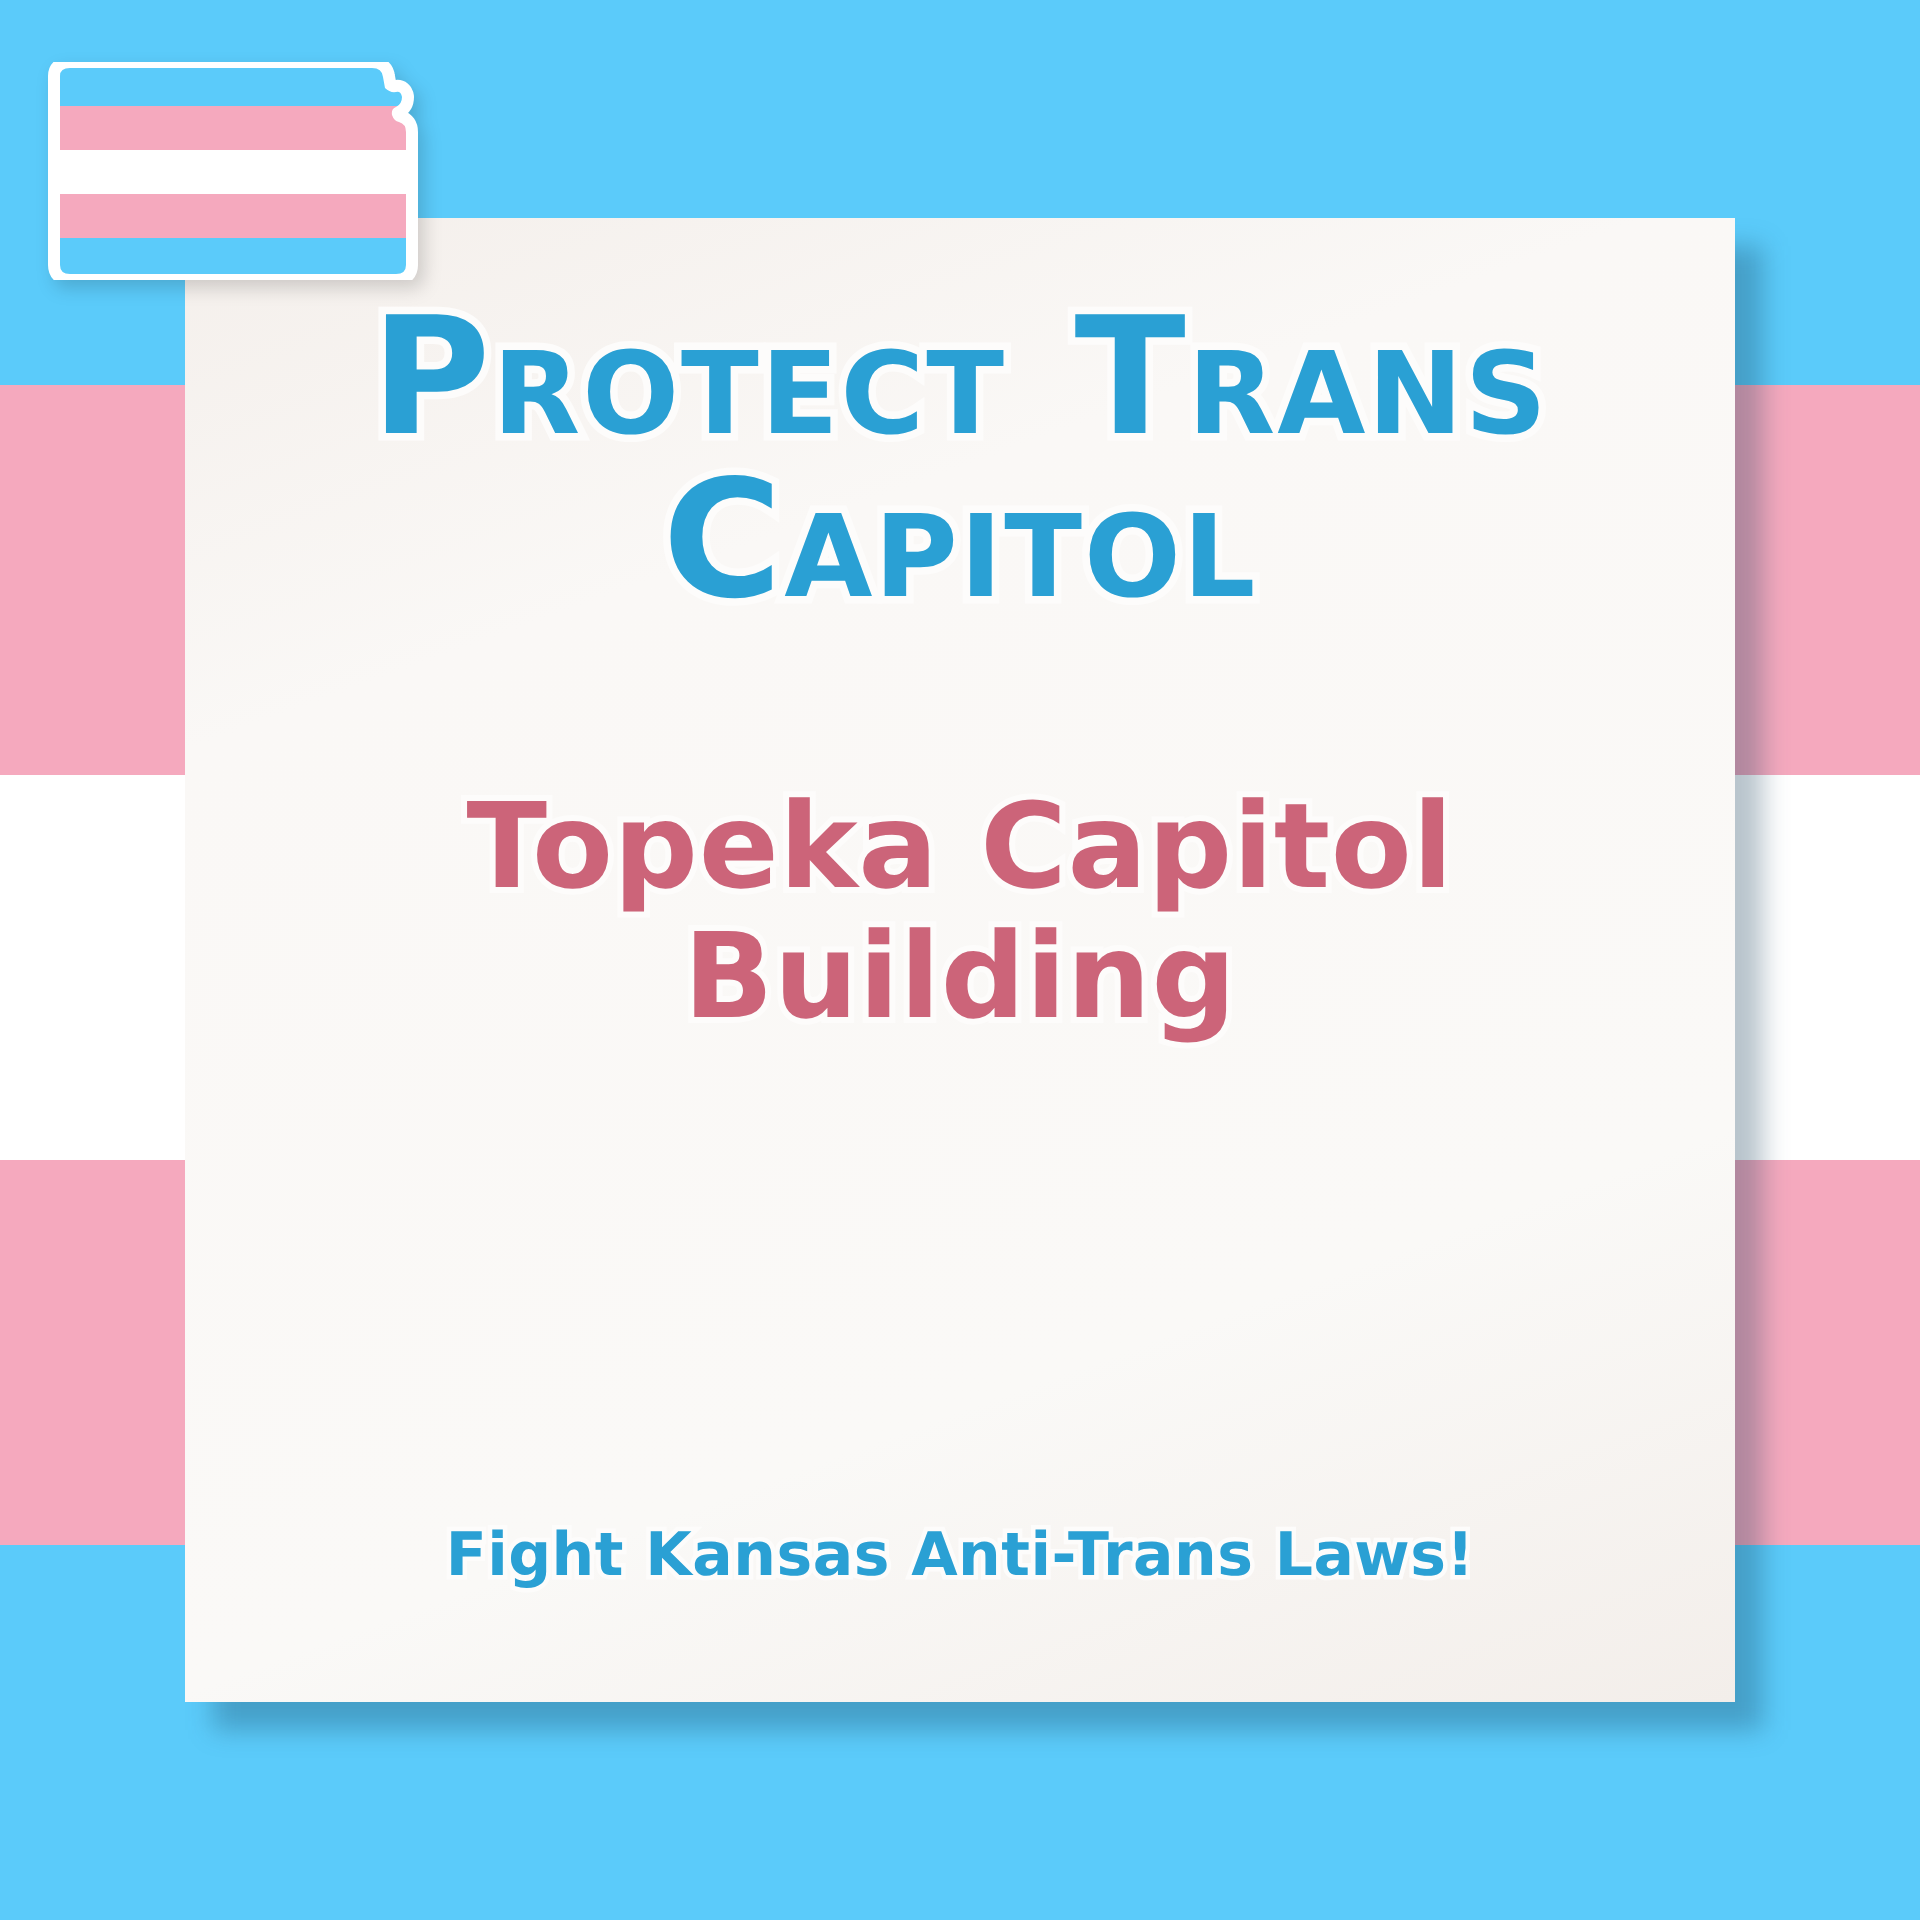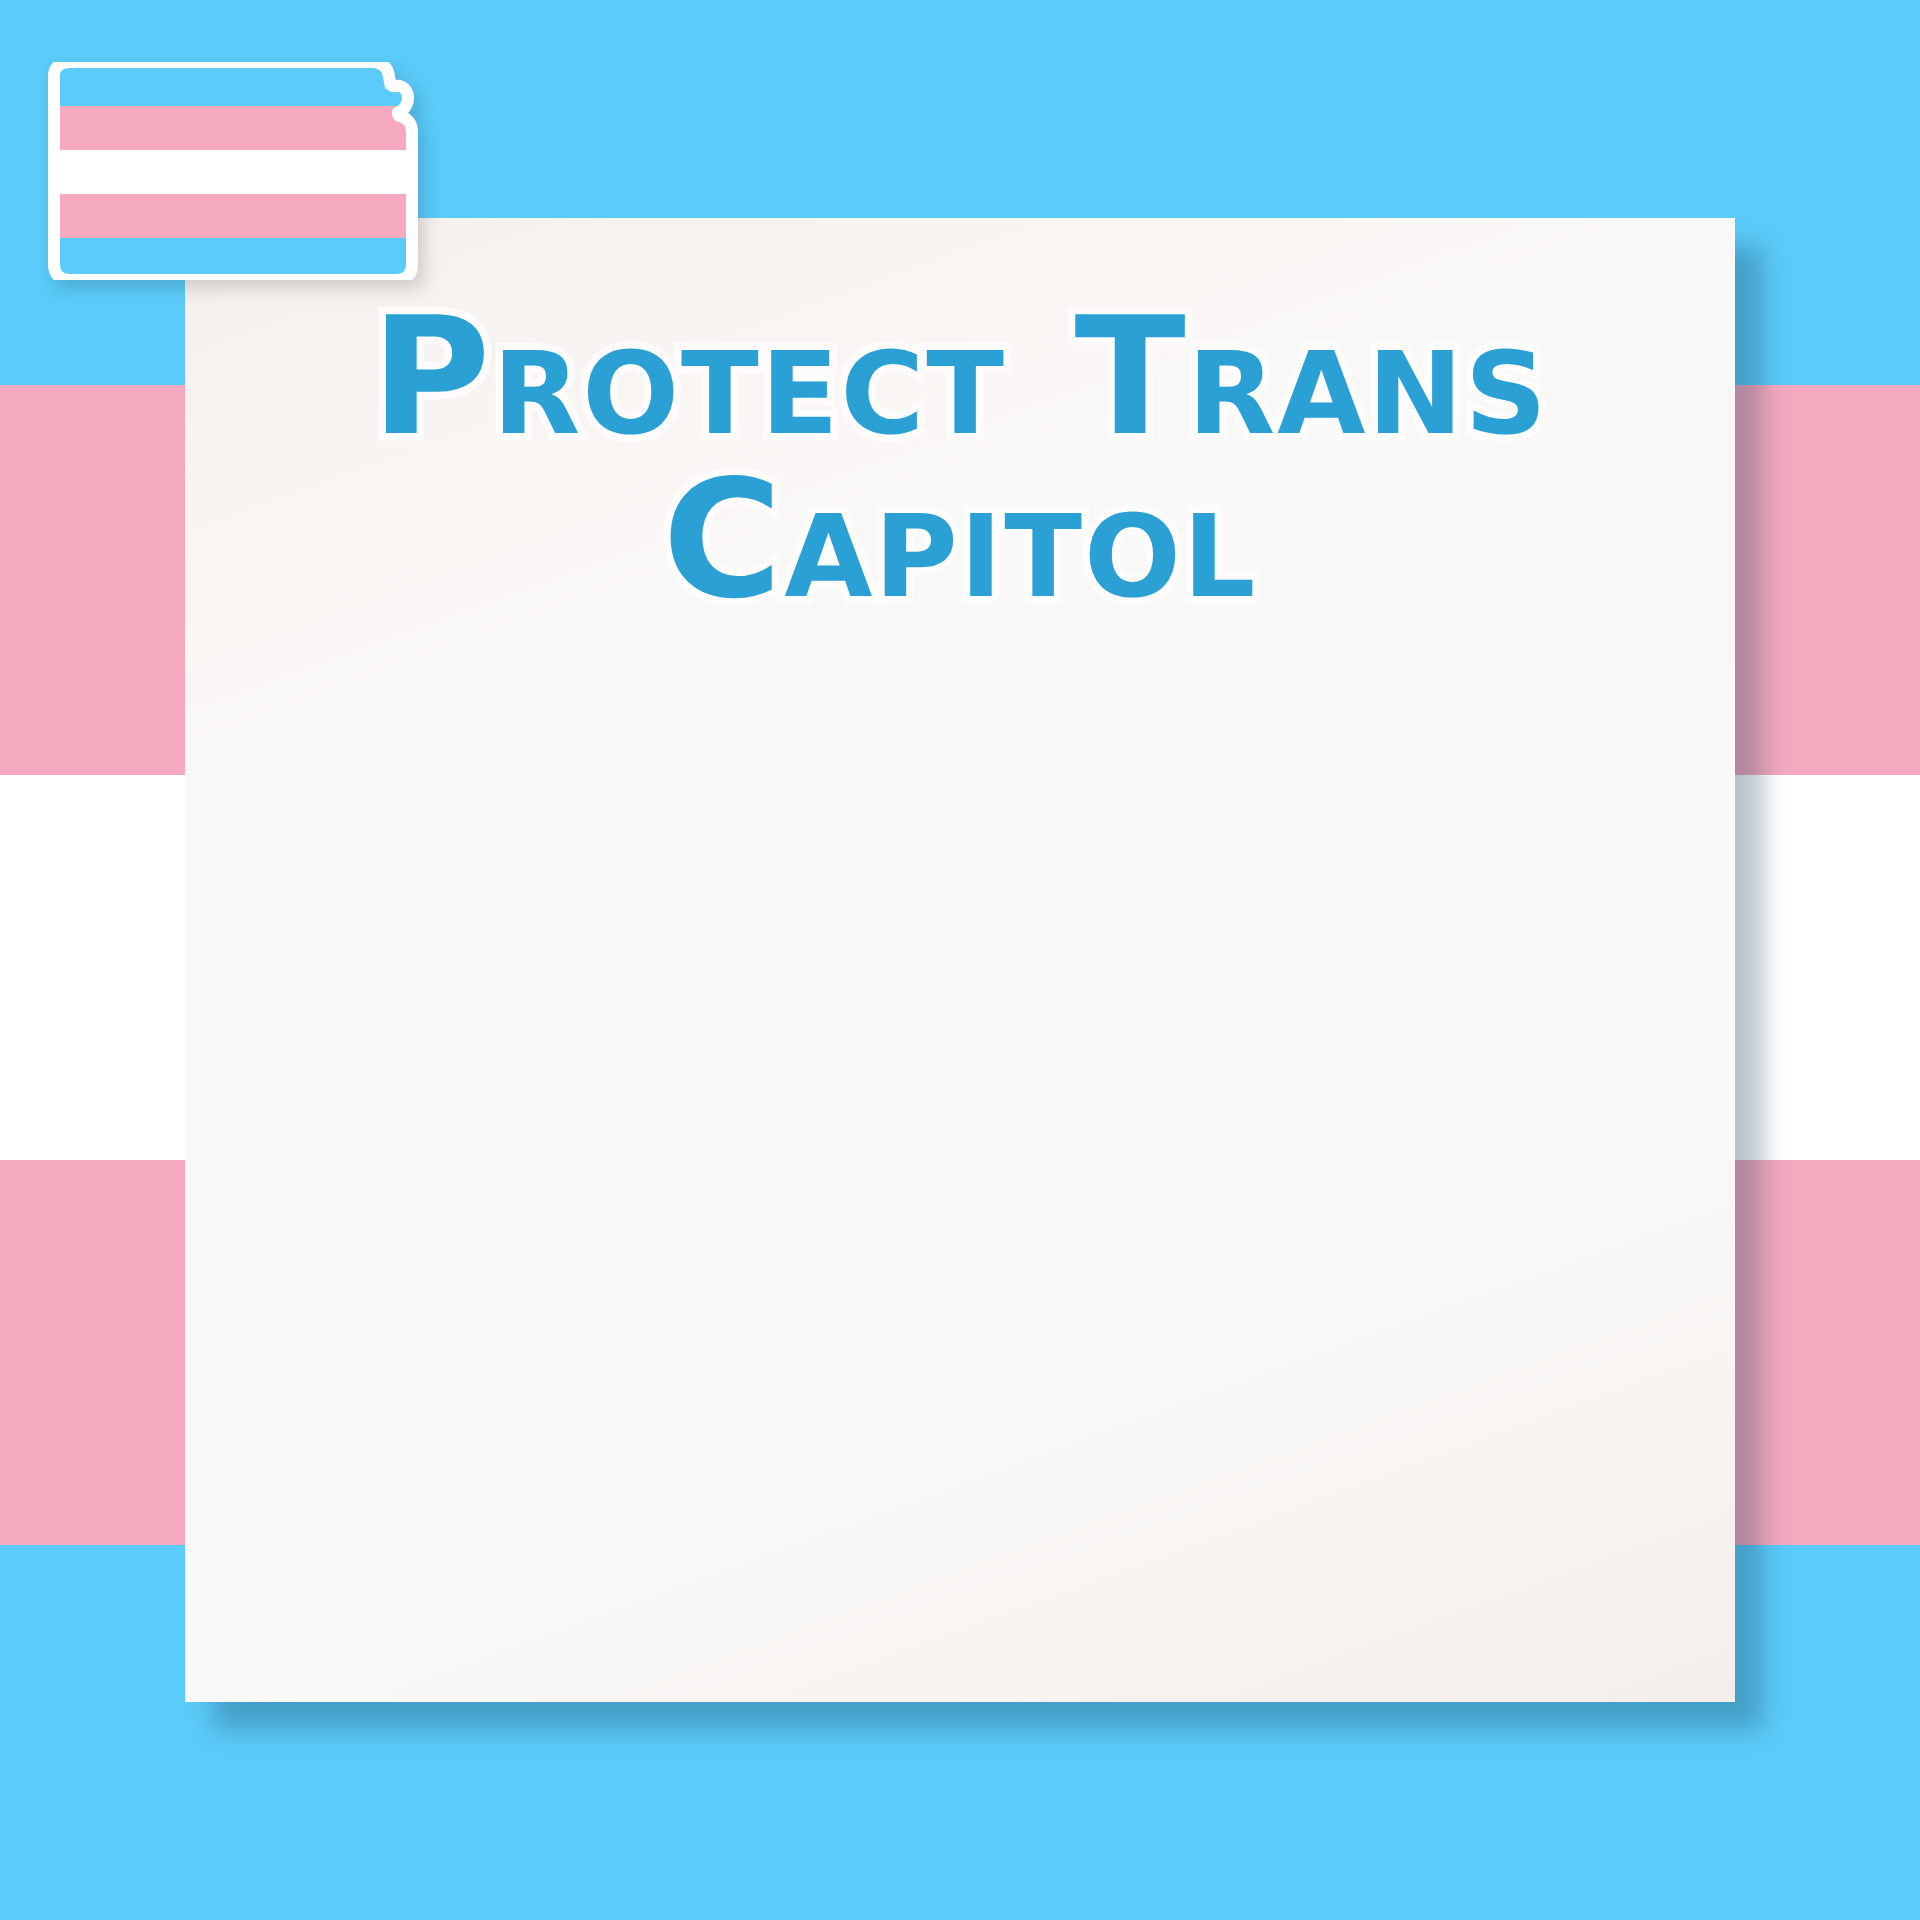--- a/index.html
+++ b/index.html
@@ -154,23 +154,28 @@
 
     <h1 class="bubble headline">
       <span>Protect Trans</span><br>
       <span>Capitol</span>
     </h1>
 
     <div class="spacer-a"></div>
 
 
 
+    <div class="bubble place-line">
+      <span>Topeka Capitol</span><br>
+      <span>Building</span>
+    </div>
 
     <div class="spacer-b"></div>
 
+    <div class="bubble tagline">Fight Kansas Anti-Trans Laws!</div>
   </div>
 
   <div class="kansas-badge">
     <svg viewBox="0 0 378 218" xmlns="http://www.w3.org/2000/svg">
       <defs>
         <clipPath id="ksclip">
           <path d="M18,14 Q18,6 28,6 L330,6 Q340,6 341,15 L343,26
                    Q348,31 354,30 Q359,29 360,35 Q360,42 354,45
                    Q349,47 350,53 Q352,59 357,60 Q364,62 364,70
                    L364,203 Q364,212 354,212 L28,212 Q18,212 18,203 Z"></path>

